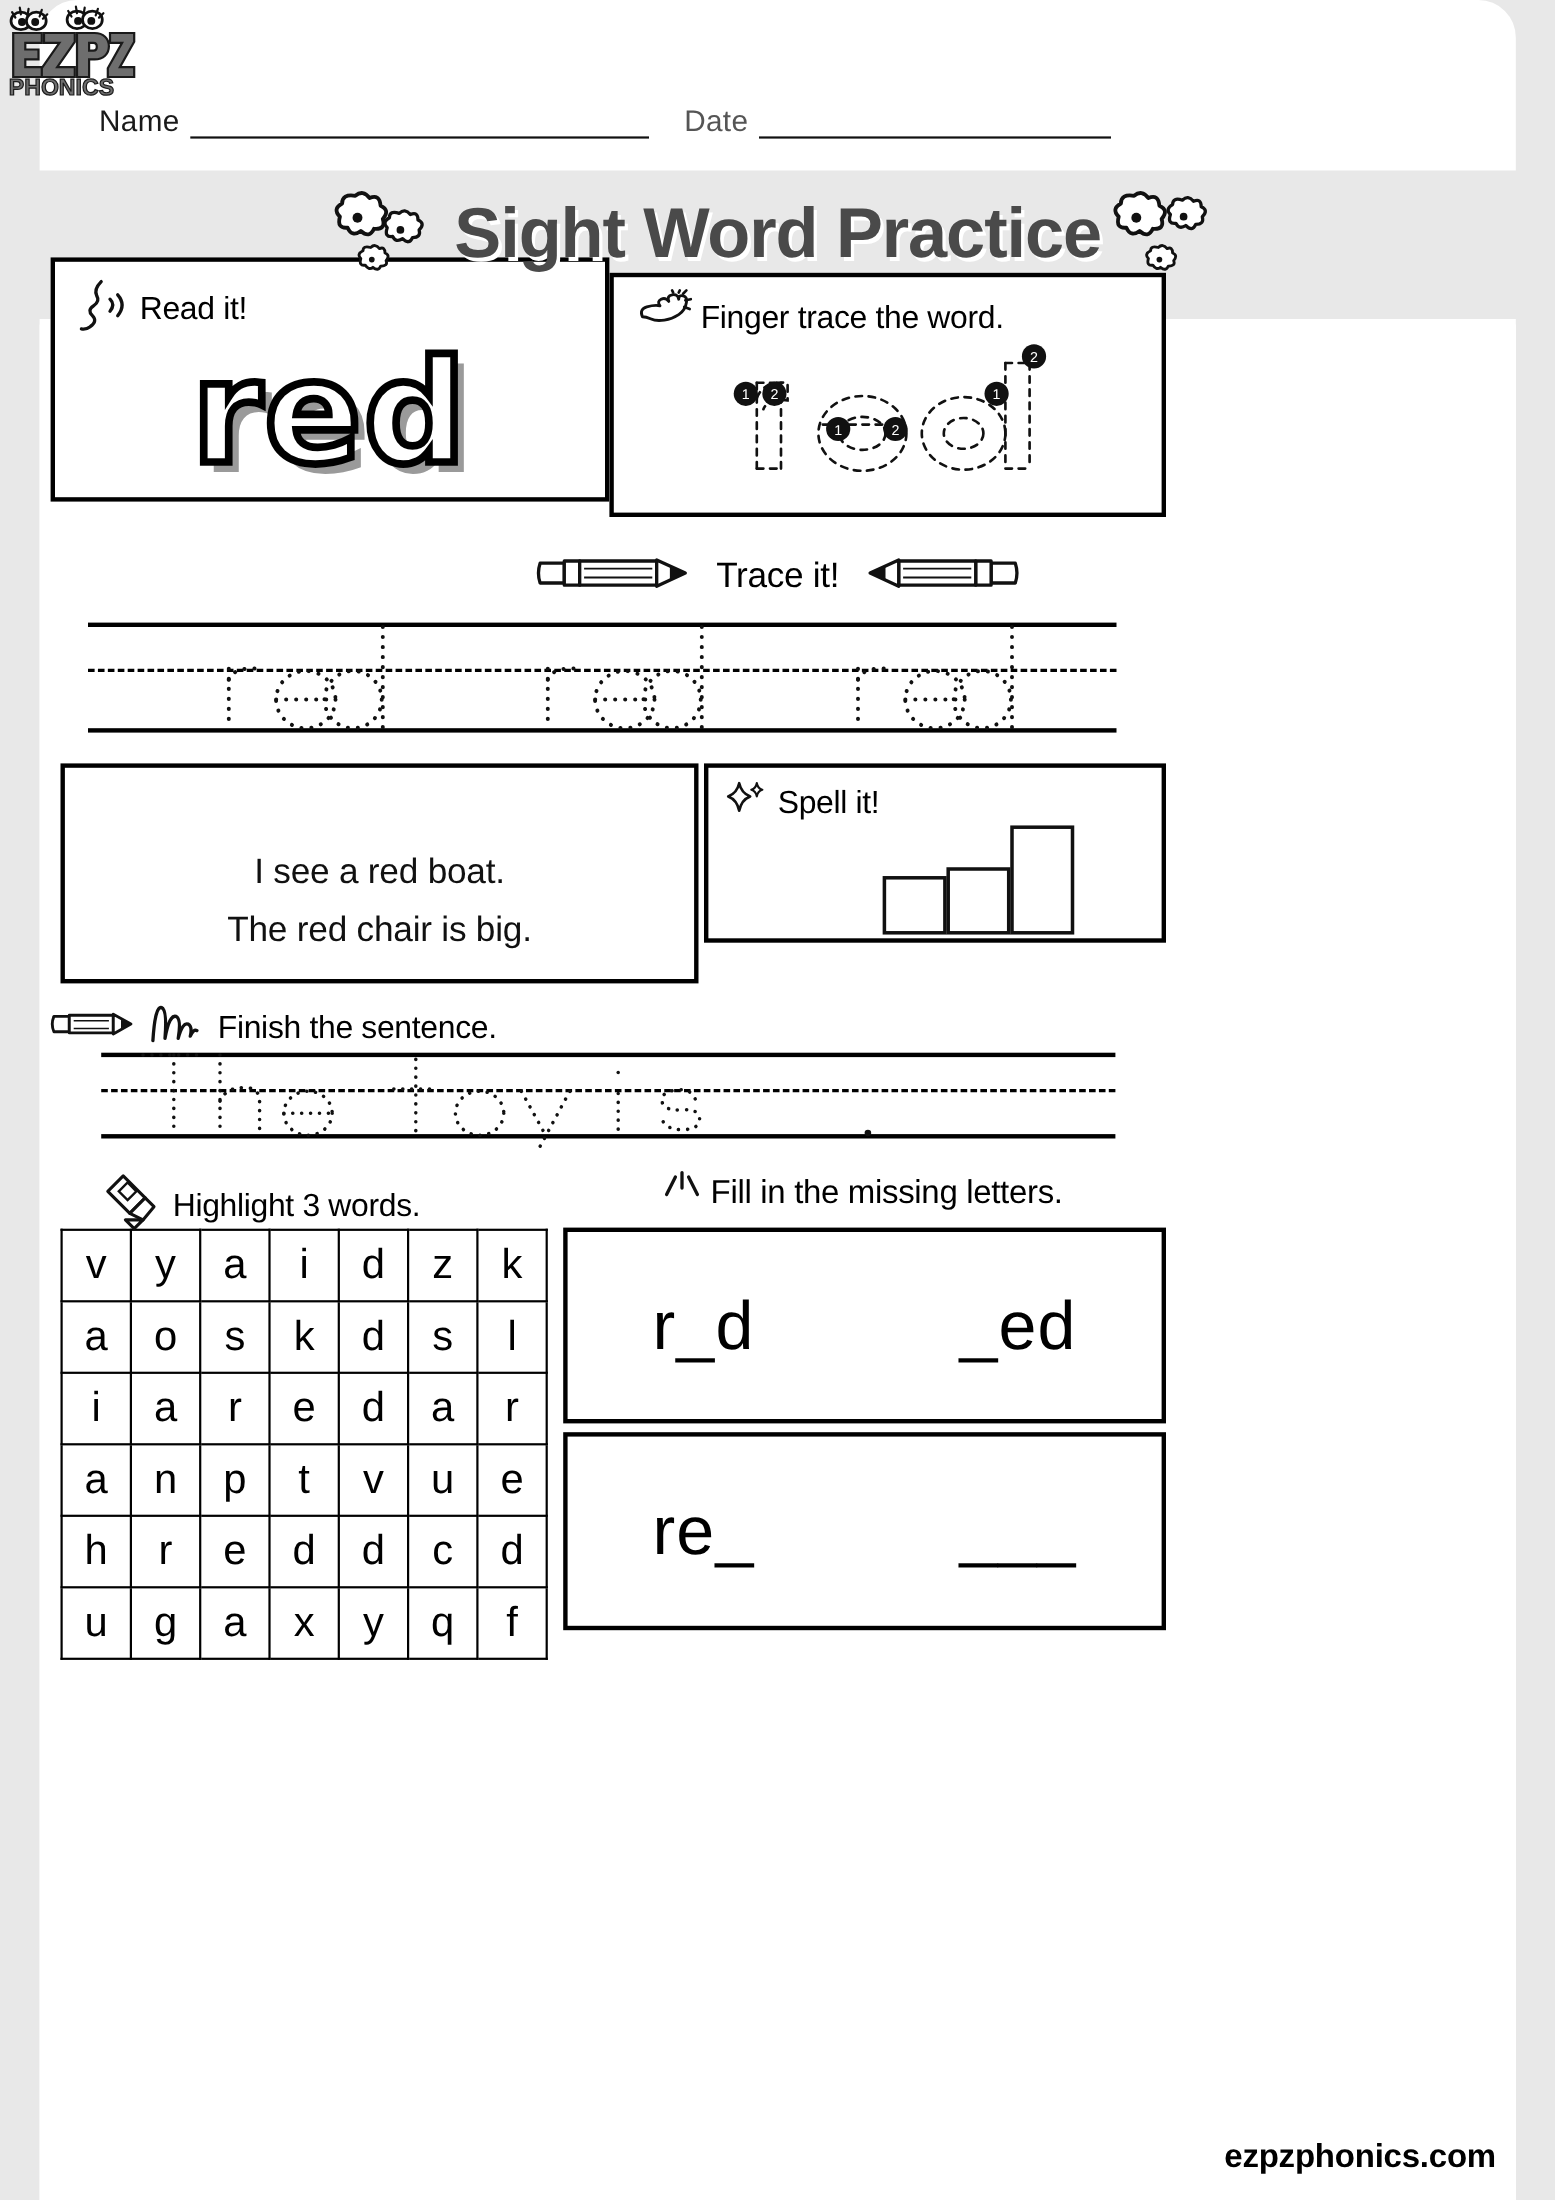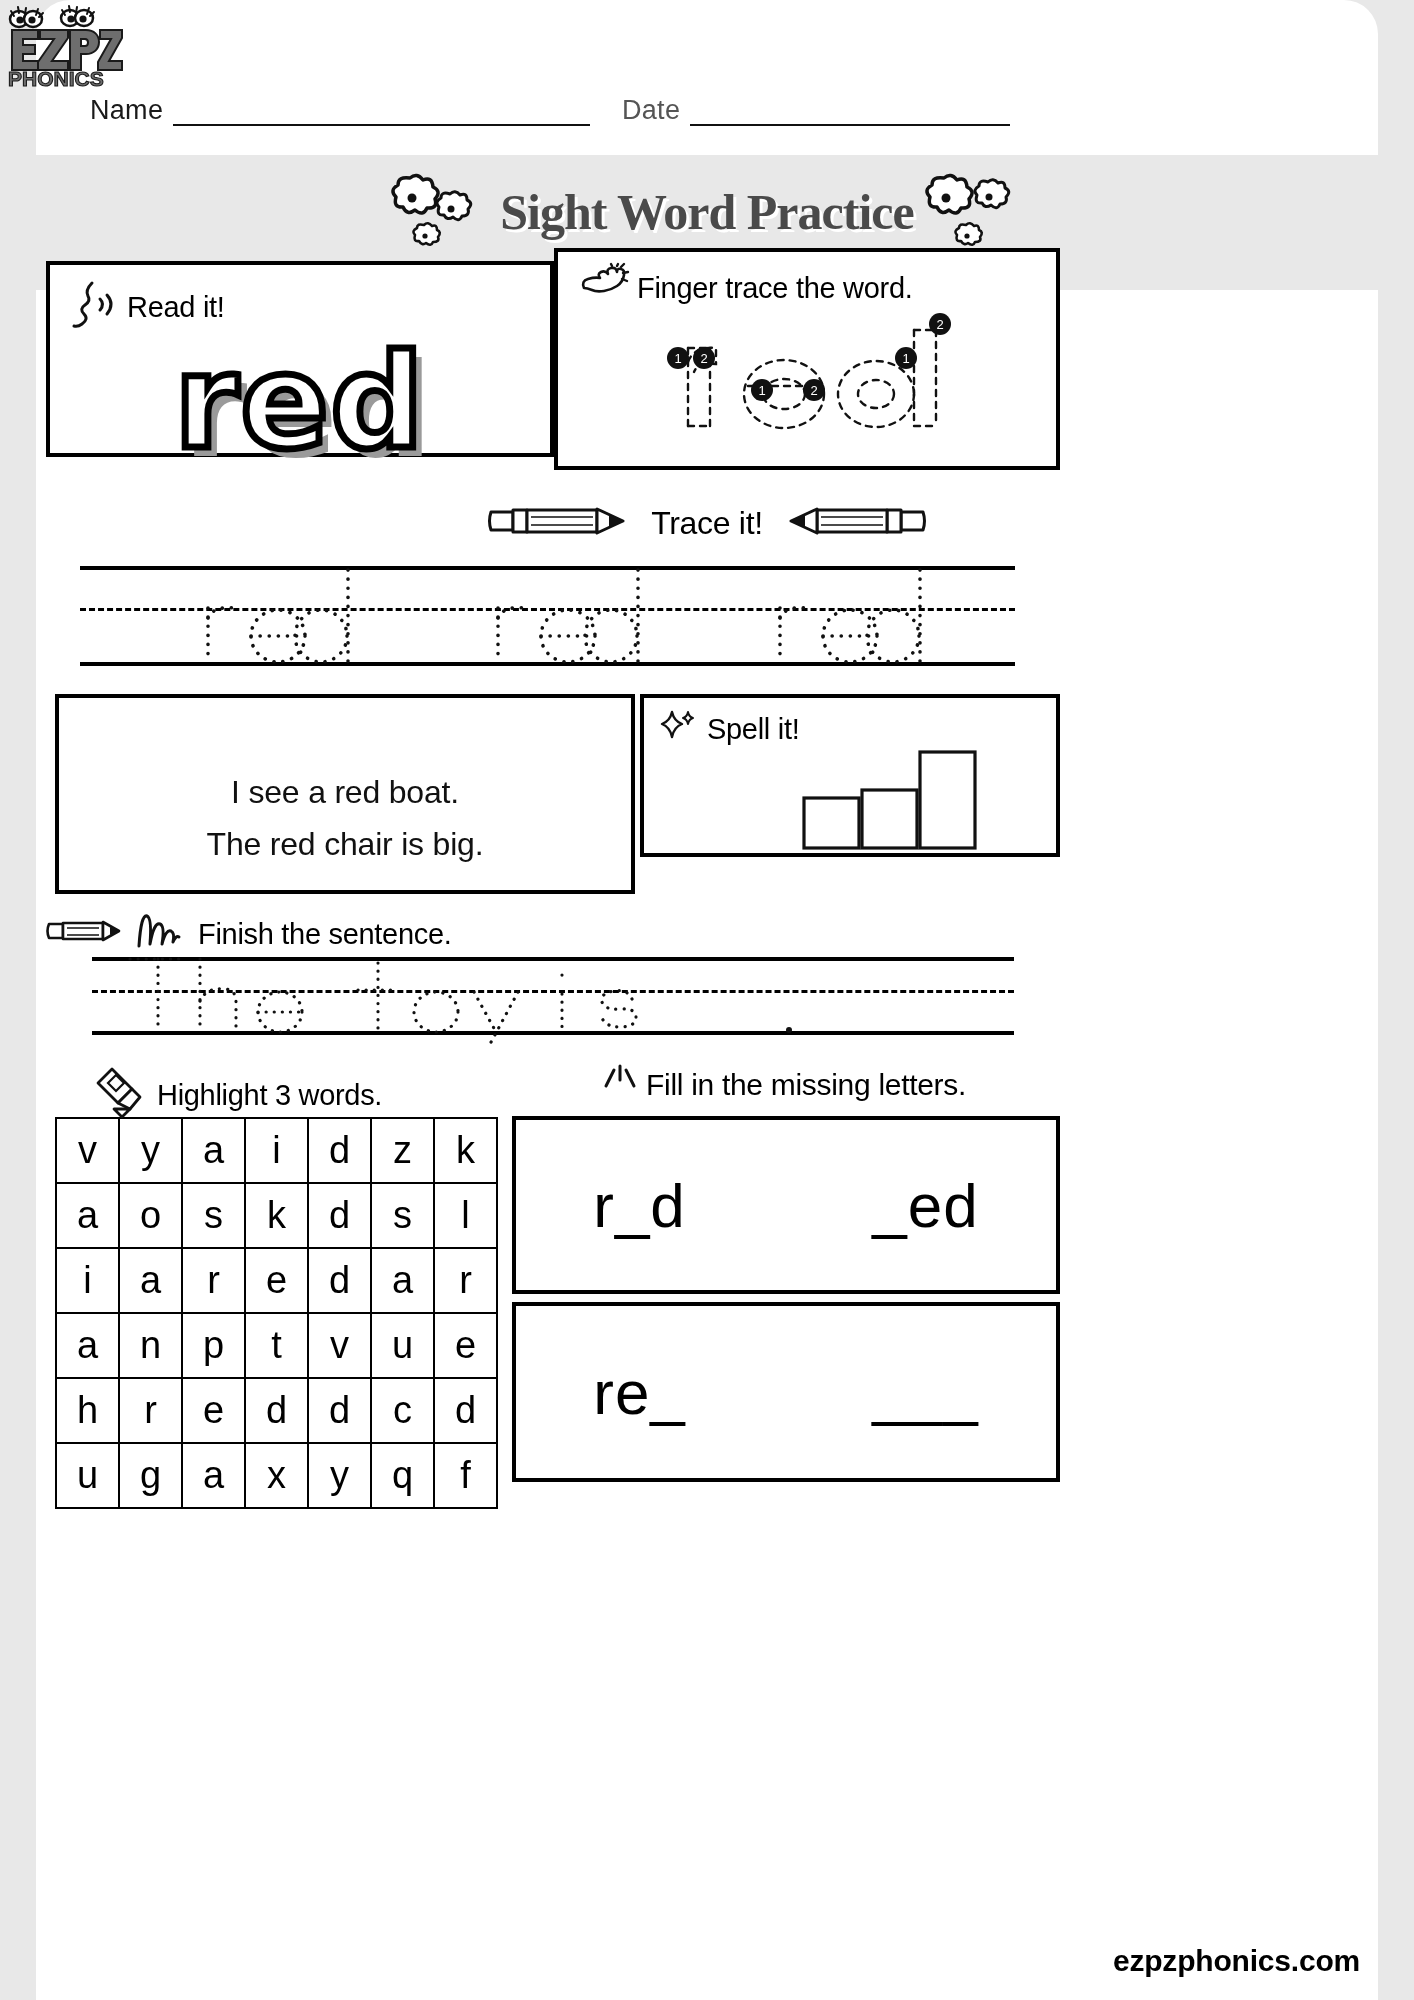--- a/index.html
+++ b/index.html
@@ -74,23 +74,23 @@
     position: absolute;
     left: 0; top: 172px;
     width: 1414px;
     display: flex;
     align-items: center;
     justify-content: center;
     gap: 16px;
     z-index: 30;
   }
   #title-text {
-    font-family: Liberation Serif, serif;
+    font-family: Liberation Sans, sans-serif;
     font-weight: bold;
-    font-size: 50px;
+    font-size: 64px;
     color: #4a4a4a;
     letter-spacing: -1px;
     text-shadow: 3px 3px 0 #ffffff;
     white-space: nowrap;
   }
 
   
   .box { border: 4px solid #000; background: #fff; position: absolute; }
 
   .hdr {
@@ -98,21 +98,21 @@
     align-items: center;
     gap: 9px;
     font-family: "Liberation Sans", sans-serif;
     font-size: 29px;
     color: #000;
     letter-spacing: -.3px;
     white-space: nowrap;
   }
 
   
-  #read-box  { left: 46px;  top: 261px; width: 508px; height: 196px; }
+  #read-box  { left: 46px;  top: 234px; width: 508px; height: 222px; }
   #trace-box { left: 554px; top: 248px; width: 506px; height: 222px; }
 
   #read-hdr  { position: absolute; left: 22px; top: 14px; }
   #trace-hdr { position: absolute; left: 18px; top: 12px; }
 
   #read-word {
     position: absolute;
     left: 0; top: 72px;
     width: 100%;
     text-align: center;

